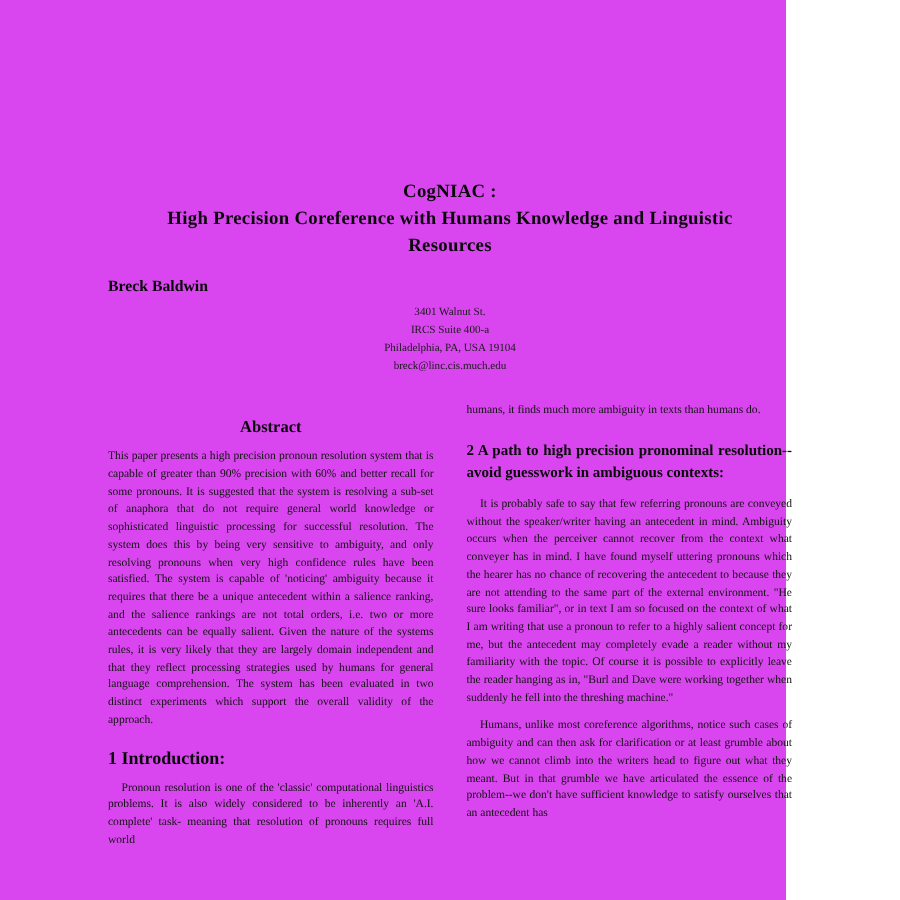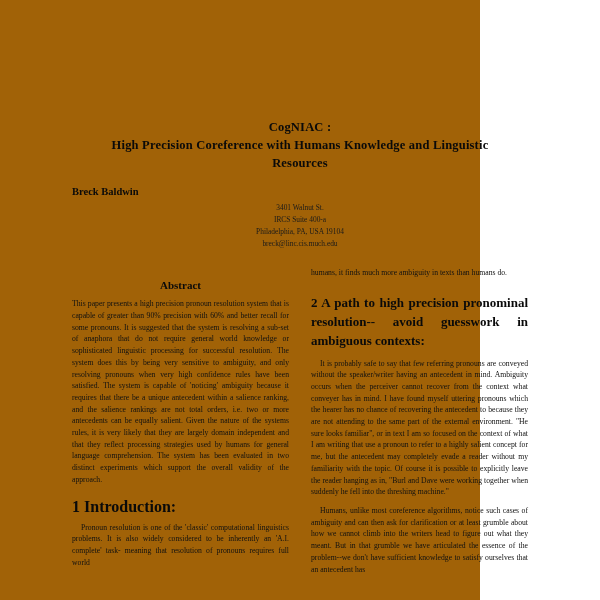--- a/index.html
+++ b/index.html
@@ -9,23 +9,23 @@
   }
   body {
     width: 600px;
     height: 600px;
     overflow: hidden;
     font-family: "Liberation Serif", serif;
     color: #000000;
   }
   .page {
     position: relative;
-    width: 480px;
+    width: 524px;
     height: 600px;
-    background: #a16207;
+    background: #d946ef;
     padding: 0;
     box-sizing: border-box;
   }
   .paper-inner {
     position: absolute;
     left: 72px;
     top: 118px;
     width: 456px;
   }
   .title {
@@ -66,28 +66,28 @@
   }
   .sec-head {
     font-weight: bold;
     font-size: 11px;
     text-align: center;
     margin: 12px 0 7px 0;
     color: #0a0a0a;
   }
   .sec-head-left {
     font-weight: bold;
-    font-size: 16px;
+    font-size: 12px;
     text-align: left;
     margin: 12px 0 6px 0;
     color: #0a0a0a;
   }
   .sec-head-just {
     font-weight: bold;
-    font-size: 13px;
+    font-size: 10px;
     text-align: justify;
     margin: 0 0 7px 0;
     line-height: 1.45;
     color: #0a0a0a;
   }
   p.body {
     font-size: 7.7px;
     line-height: 1.52;
     text-align: justify;
     margin: 0 0 7px 0;

